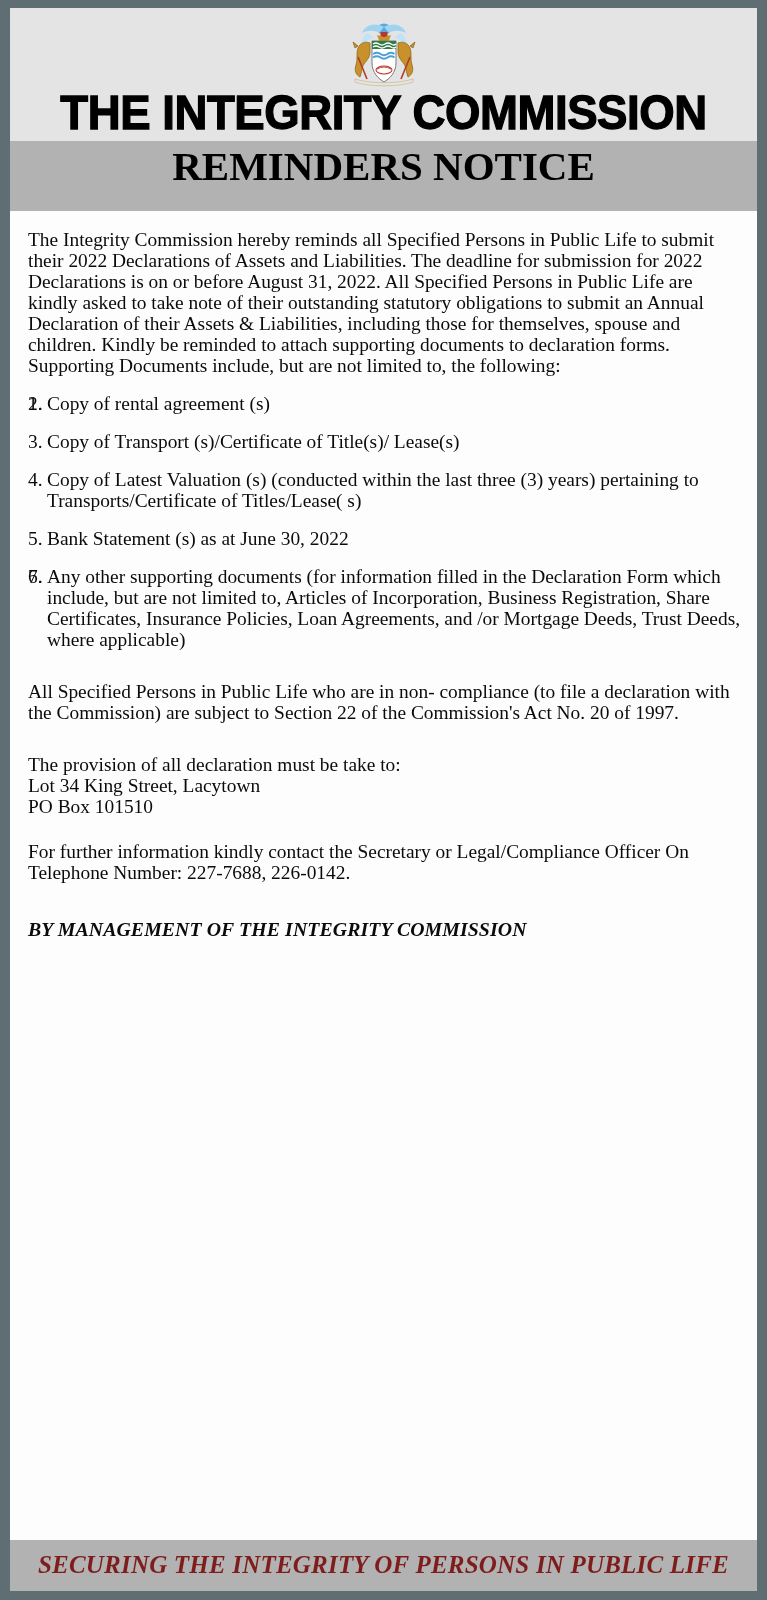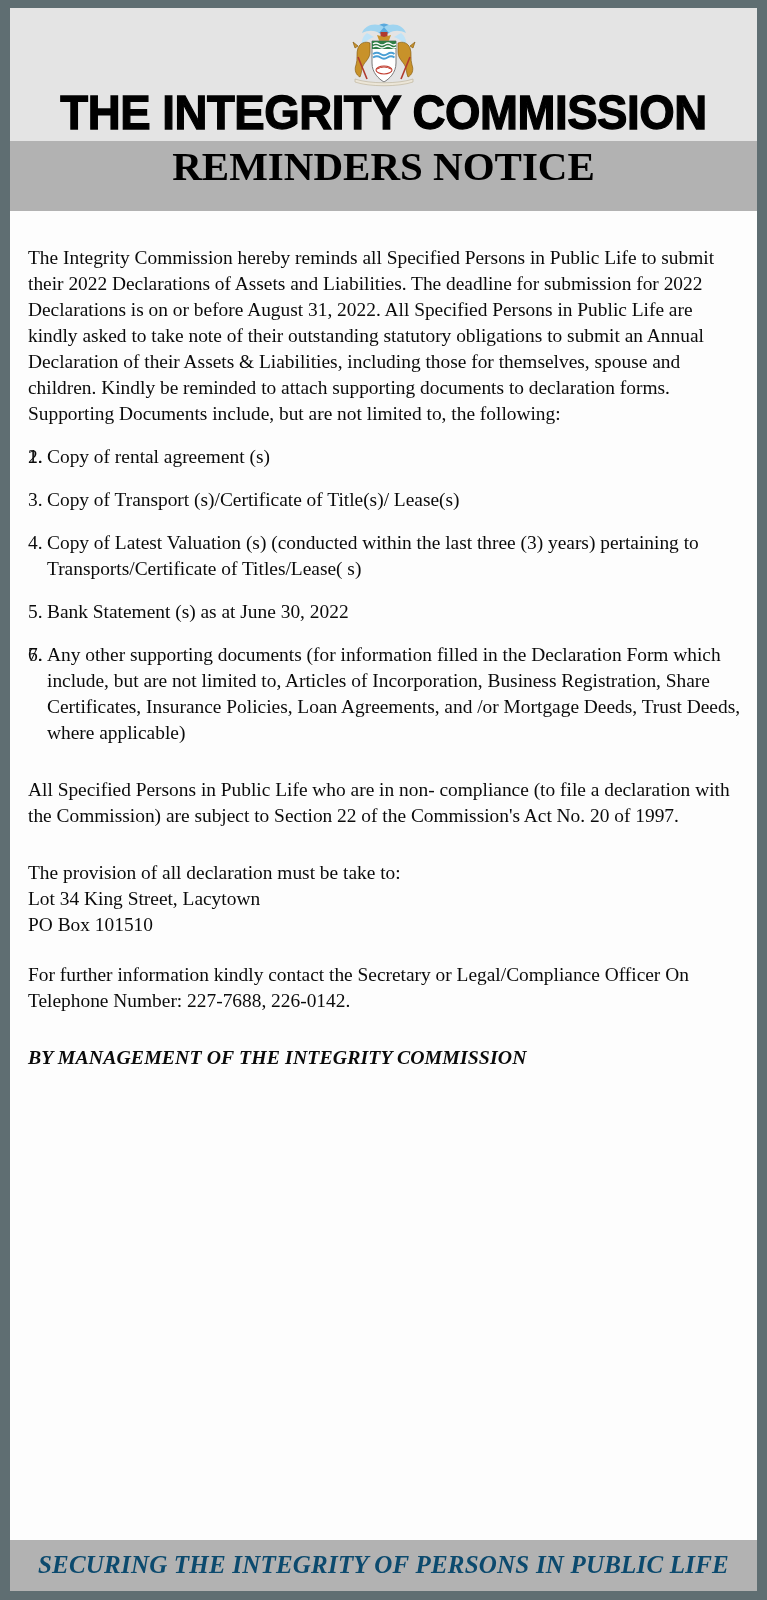--- a/index.html
+++ b/index.html
@@ -23,21 +23,20 @@
     padding: 8px 10px 9px 10px;
   }
 
   .notice-inner {
     box-sizing: border-box;
     width: 100%;
     height: 100%;
     background: #fdfdfd;
     display: flex;
     flex-direction: column;
-    gap: 16px;
   }
 
   
   .header-block {
     background: #e4e4e4;
     padding-top: 9px;
     flex: 0 0 auto;
   }
 
   .crest-wrap {
@@ -77,28 +76,28 @@
     color: #000000;
     padding: 1px 0 20px 0;
   }
 
   
   .body-block {
     flex: 1 1 auto;
     background: #fdfdfd;
     padding: 18px 14px 0 18px;
     font-size: 19.4px;
-    line-height: 26px;
+    line-height: 21px;
     color: #0b0b0b;
   }
 
   .para {
     margin: 0 0 17px 0;
   }
-  .para.tight { margin-bottom: 0; }
+  .para.tight { margin-bottom: 6px; }
 
   .doc-list {
     margin: 0 0 15px 0;
     padding: 0;
     list-style: none;
   }
 
   .doc-item {
     position: relative;
     padding-left: 19px;
@@ -129,21 +128,21 @@
   
   .footer-band {
     flex: 0 0 auto;
     background: #b2b2b2;
     text-align: center;
     font-family: "Liberation Serif", serif;
     font-weight: bold;
     font-style: italic;
     font-size: 25px;
     line-height: 30px;
-    color: #0c4a6e;
+    color: #7f1d1d;
     padding: 10px 0 11px 0;
     letter-spacing: 0.2px;
   }
 </style>
 </head>
 <body>
 
 <div class="notice-frame">
   <div class="notice-inner">
 

